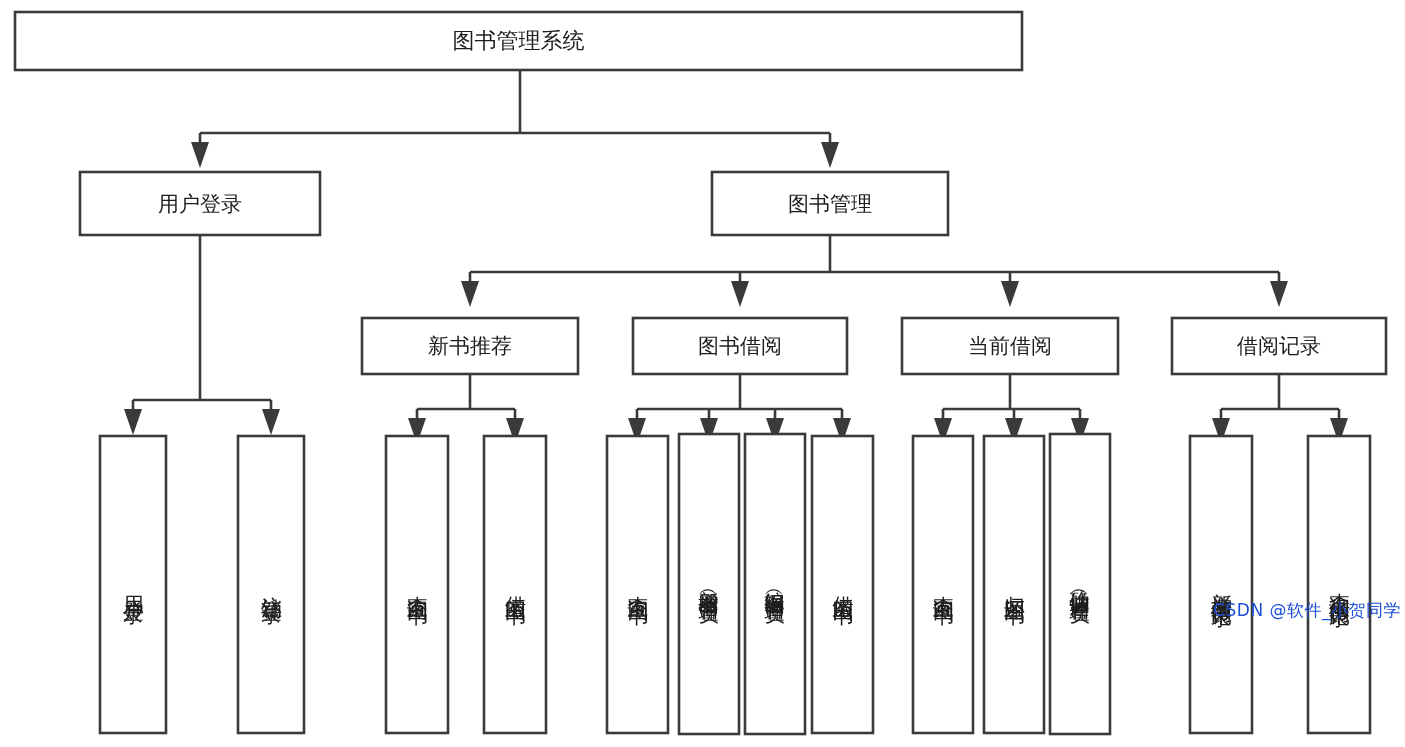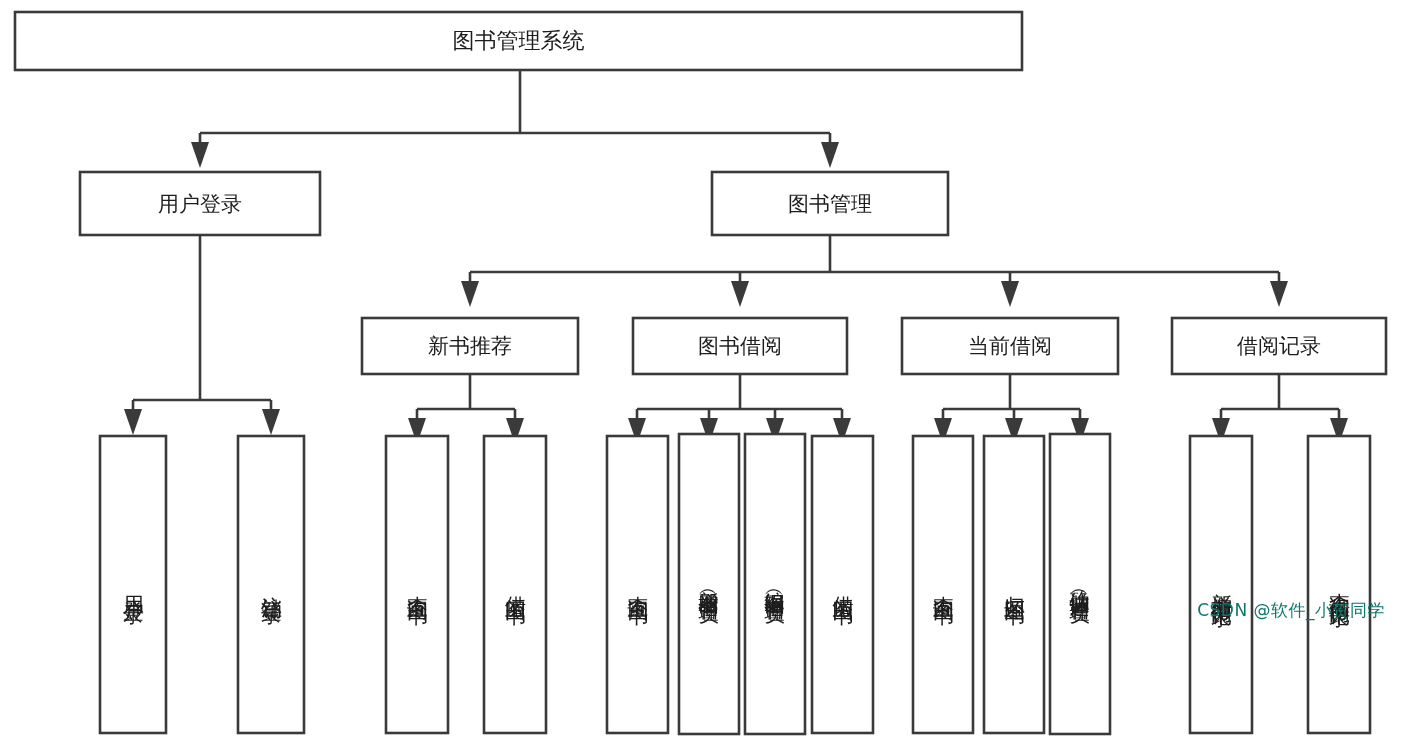--- a/index.html
+++ b/index.html
@@ -69,25 +69,25 @@
     text-orientation: upright;
     font-family: "DejaVu Sans", "Liberation Sans", sans-serif;
     font-size: 21px;
     line-height: 1.0;
     letter-spacing: 3px;
     color: #1d1d1d;
     white-space: nowrap;
   }
   .watermark {
     position: absolute;
-    right: 20px;
+    right: 4px;
     bottom: 5px;
     font-family: "DejaVu Sans", "Liberation Sans", sans-serif;
     font-size: 17px;
-    color: #0f766e;
+    color: #1d4ed8;
     letter-spacing: 0.5px;
     user-select: none;
   }
 </style>
 </head>
 <body>
 
 <div id="diagram-root">
 
   <svg id="diagram-svg" viewBox="0 0 1405 747">

